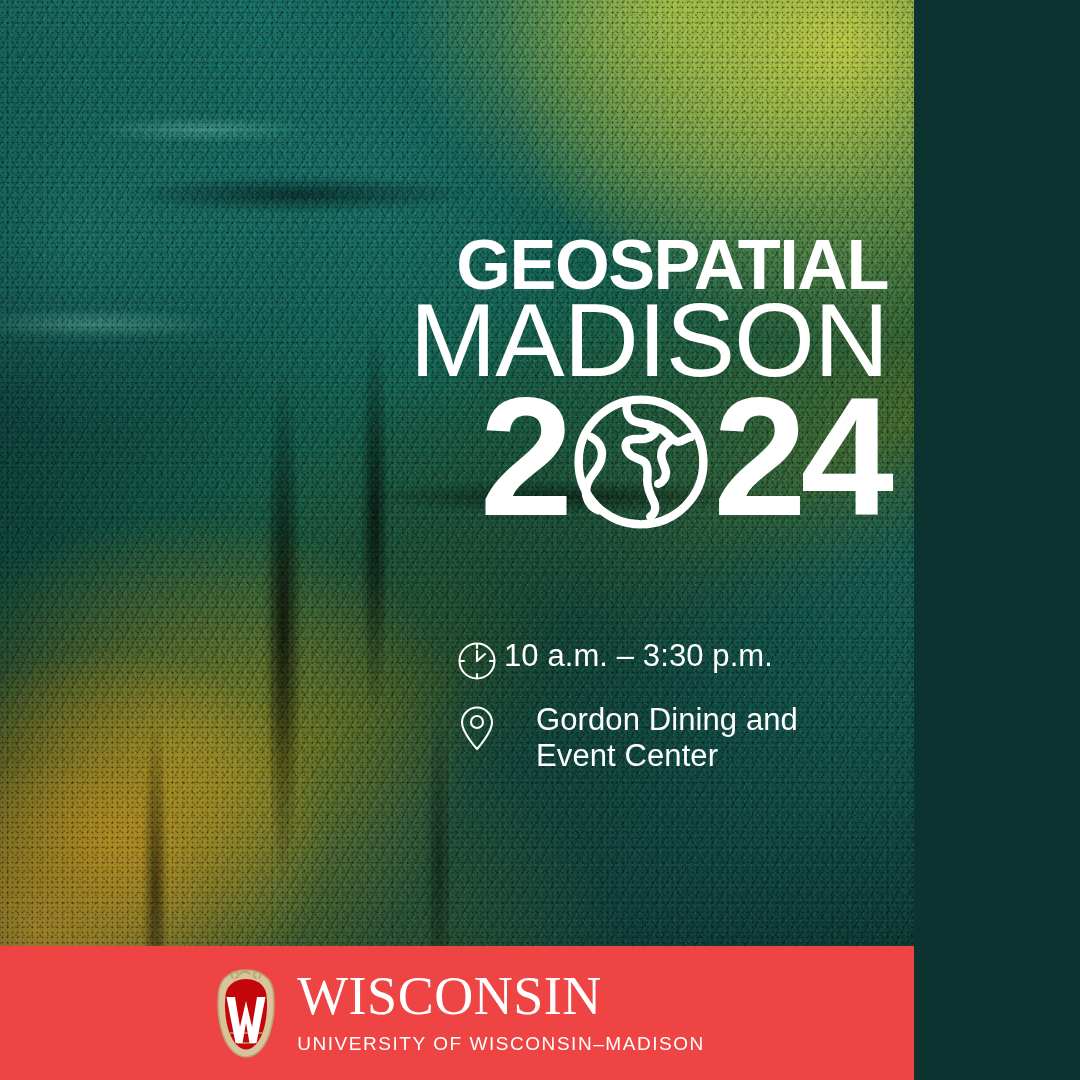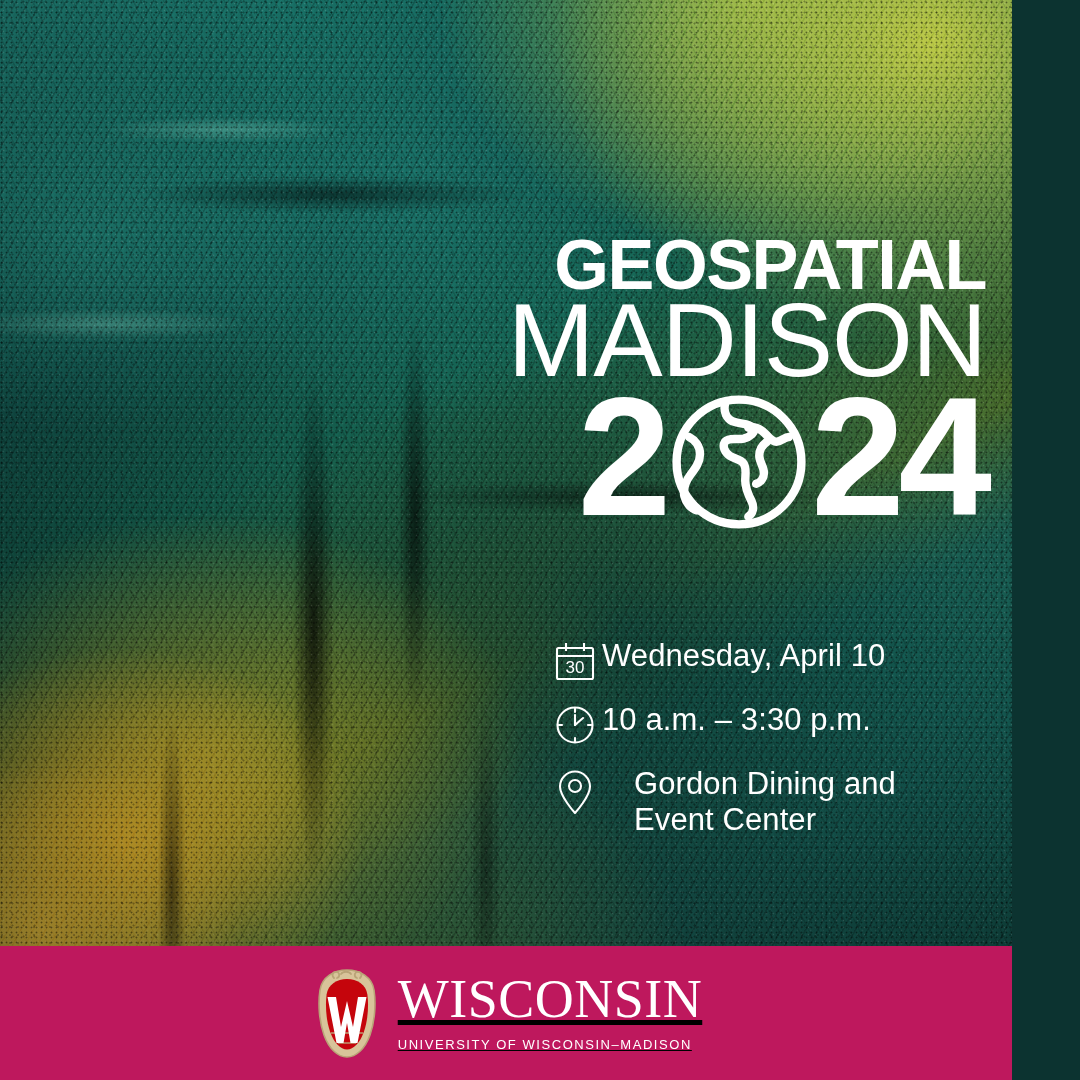--- a/index.html
+++ b/index.html
@@ -1,21 +1,21 @@
 <!DOCTYPE html>
 <html><head>
 <meta charset="utf-8">
 <style>
   html,body{margin:0;padding:0;}
   body{
     width:1080px;height:1080px;overflow:hidden;
     font-family:"Liberation Sans", sans-serif;
     background:#0c3330;
   }
-  #poster{position:relative;width:1012px;height:1080px;overflow:hidden;}
+  #poster{position:relative;width:914px;height:1080px;overflow:hidden;}
 
   
   .terrain{position:absolute;inset:0;overflow:hidden;}
   .terrain-base{
     position:absolute;inset:0;
     background:
       radial-gradient(ellipse 60% 45% at 92% 4%,  rgba(196,206,70,.92) 0%, rgba(150,185,88,0) 62%),
       radial-gradient(ellipse 48% 36% at 74% 0%,  rgba(168,198,74,.75) 0%, rgba(120,170,95,0) 64%),
       radial-gradient(ellipse 40% 30% at 12% 78%, rgba(252,200,50,.95) 0%, rgba(215,180,55,0) 60%),
       radial-gradient(ellipse 34% 27% at 4% 86%,  rgba(255,214,78,.95) 0%, rgba(230,190,60,0) 58%),
@@ -126,34 +126,34 @@
   .row .txt{
     font-size:31px;line-height:1.16;font-weight:400;
     letter-spacing:.1px;padding-top:2px;
   }
   .row.loc .ico{align-items:flex-start;padding-top:4px;}
   .row.loc{margin-bottom:0;gap:32px;}
 
   
   .uw-banner{
     position:absolute;left:0;right:0;bottom:0;height:134px;
-    background:#be185d;
-    display:flex;align-items:center;justify-content:center;text-decoration:underline;
+    background:#ef4444;
+    display:flex;align-items:center;justify-content:center;
   }
   .uw-logo{display:flex;align-items:center;gap:14px;}
   .crest{width:74px;height:96px;flex:0 0 74px;}
   .crest svg{display:block;width:100%;height:100%;}
   .uw-words{display:flex;flex-direction:column;justify-content:center;}
   .uw-wisconsin{
     font-family:"Liberation Serif", serif;
     font-size:54px;line-height:.96;color:#fff;
     letter-spacing:.5px;font-weight:400;
   }
   .uw-sub{
-    font-size:13px;color:#fff;letter-spacing:1.55px;
+    font-size:19px;color:#fff;letter-spacing:1.55px;
     font-weight:400;margin-top:11px;white-space:nowrap;
   }
 </style>
 </head>
 <body>
 
 <div id="poster">
 
   <div class="terrain">
     <div class="terrain-base"></div>
@@ -187,34 +187,20 @@
           </g>
         </svg>
       </span>
 
       <span class="d">24</span>
     </div>
   </div>
 
   <div class="details">
 
-    <div class="row">
-      <span class="ico">
-        <svg width="42" height="42" viewBox="0 0 42 42" aria-hidden="true">
-          <g fill="none" stroke="#fff" stroke-width="2.1">
-            <rect x="3" y="8" width="36" height="31" rx="1.5"></rect>
-            <line x1="3" y1="16" x2="39" y2="16"></line>
-            <line x1="12" y1="3" x2="12" y2="11"></line>
-            <line x1="30" y1="3" x2="30" y2="11"></line>
-          </g>
-          <text x="21" y="33" text-anchor="middle" fill="#fff" font-family="Liberation Sans, sans-serif" font-size="17">30</text>
-        </svg>
-      </span>
-      <span class="txt">Wednesday, April 10</span>
-    </div>
 
     <div class="row">
       <span class="ico">
         <svg width="42" height="42" viewBox="0 0 42 42" aria-hidden="true">
           <g fill="none" stroke="#fff" stroke-width="2.1" stroke-linecap="round">
             <circle cx="21" cy="21" r="17.5"></circle>
             <line x1="21" y1="21" x2="21" y2="11"></line>
             <line x1="21" y1="21" x2="29" y2="14"></line>
             <line x1="21" y1="4.8" x2="21" y2="8"></line>
             <line x1="21" y1="34" x2="21" y2="37.2"></line>

